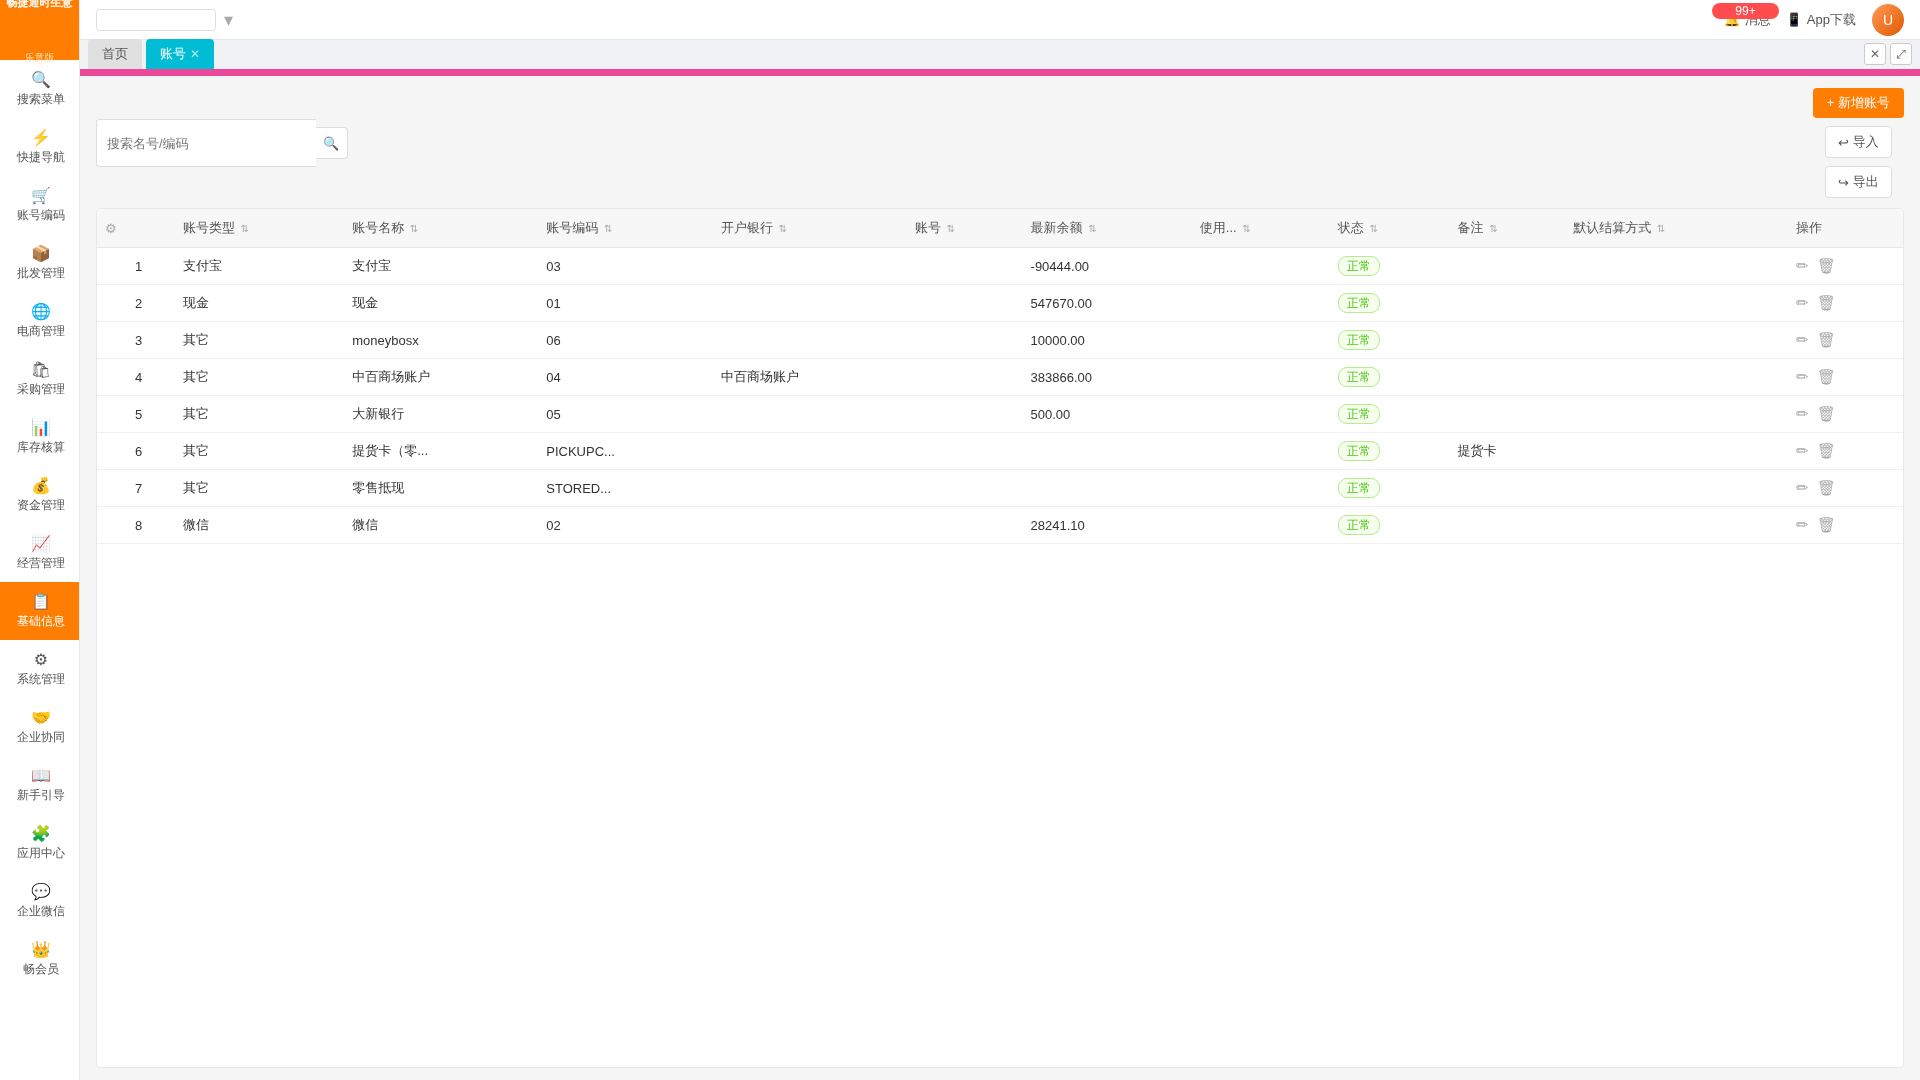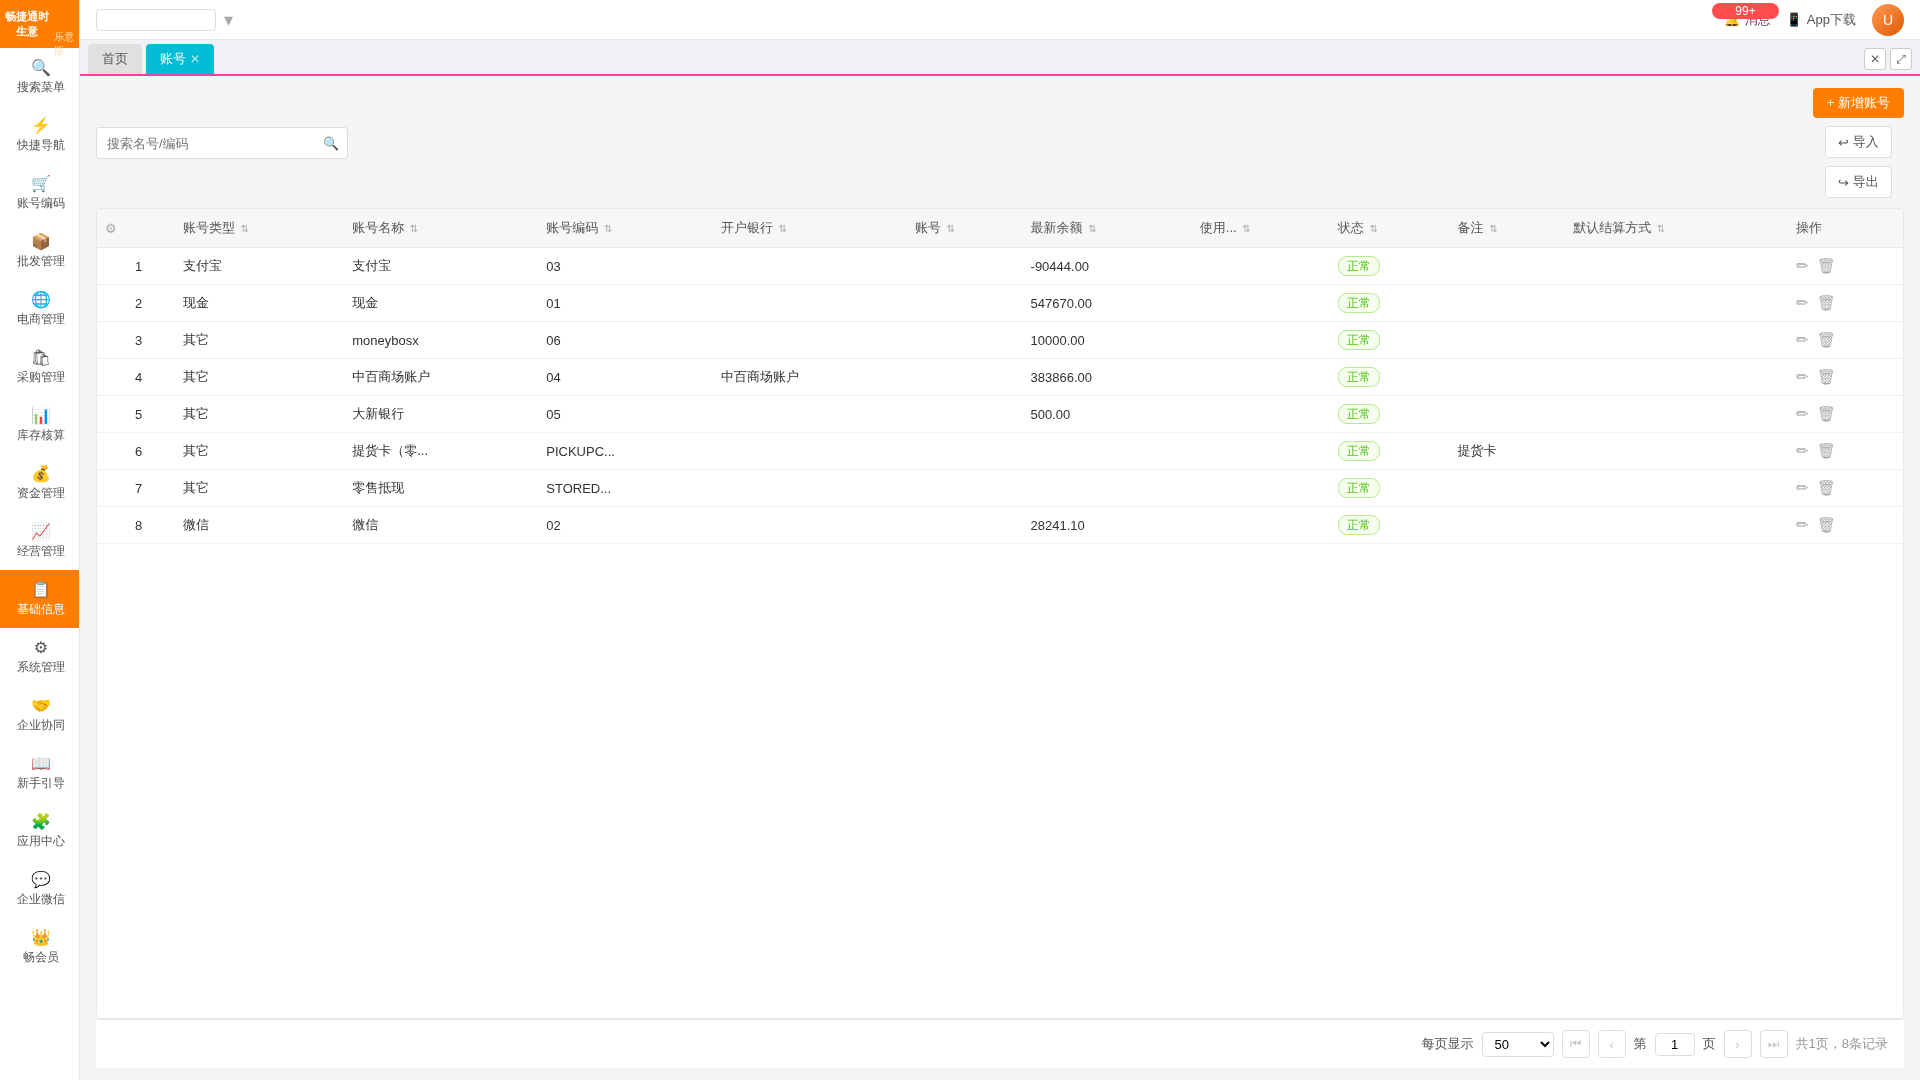--- a/index.html
+++ b/index.html
@@ -13,24 +13,24 @@
       flex-direction: column;
       align-items: center;
       border-right: 1px solid #e8e8e8;
       flex-shrink: 0;
     }
     #logo-area {
       width: 100%;
       background: #ff7d00;
       padding: 8px 0;
       display: flex;
-      flex-direction: row;
+      flex-direction: column;
       align-items: center;
       justify-content: center;
-      height: 48px;
+      height: 60px;
     }
     #logo-text {
       color: #fff;
       font-size: 11px;
       font-weight: bold;
       text-align: center;
       line-height: 1.3;
     }
     #logo-sub {
       color: #ffe0b2;
@@ -127,21 +127,21 @@
     }
 
     
     #tab-bar {
       height: 36px;
       background: #f0f2f5;
       display: flex;
       align-items: flex-end;
       padding: 0 8px;
       flex-shrink: 0;
-      border-bottom: 2px solid #ec4899;
+      border-bottom: 7px solid #ec4899;
     }
     .tab {
       padding: 6px 14px;
       font-size: 13px;
       cursor: pointer;
       border-radius: 4px 4px 0 0;
       display: flex;
       align-items: center;
       gap: 4px;
       background: #e0e0e0;
@@ -201,21 +201,21 @@
       gap: 0;
     }
     #search-input {
       border: 1px solid #ddd;
       border-right: none;
       border-radius: 4px 0 0 4px;
       padding: 5px 10px;
       font-size: 13px;
       width: 220px;
       outline: none;
-      height: 32px;
+      height: 48px;
     }
     #search-btn {
       border: 1px solid #ddd;
       border-left: none;
       border-radius: 0 4px 4px 0;
       background: #fff;
       width: 32px;
       height: 32px;
       display: flex;
       align-items: center;
@@ -680,30 +680,14 @@
       <div class="action-icons">
         <span class="action-icon">✏</span>
         <span class="action-icon">🗑</span>
       </div>
     </td>
   </tr>
           </tbody>
       </table>
     </div>
 
-    <div id="pagination">
-      <span class="page-size-label">每页显示</span>
-      <select class="page-size-select">
-        <option>50</option>
-        <option>100</option>
-        <option>200</option>
-      </select>
-      <div class="page-btn disabled">⏮</div>
-      <div class="page-btn disabled">‹</div>
-      <span class="page-label">第</span>
-      <input class="page-input" type="text" value="1" style="">
-      <span class="page-label">页</span>
-      <div class="page-btn disabled">›</div>
-      <div class="page-btn disabled">⏭</div>
-      <span class="total-info">共1页，8条记录</span>
-    </div>
   </div>
 </div>
 
 </body></html>

